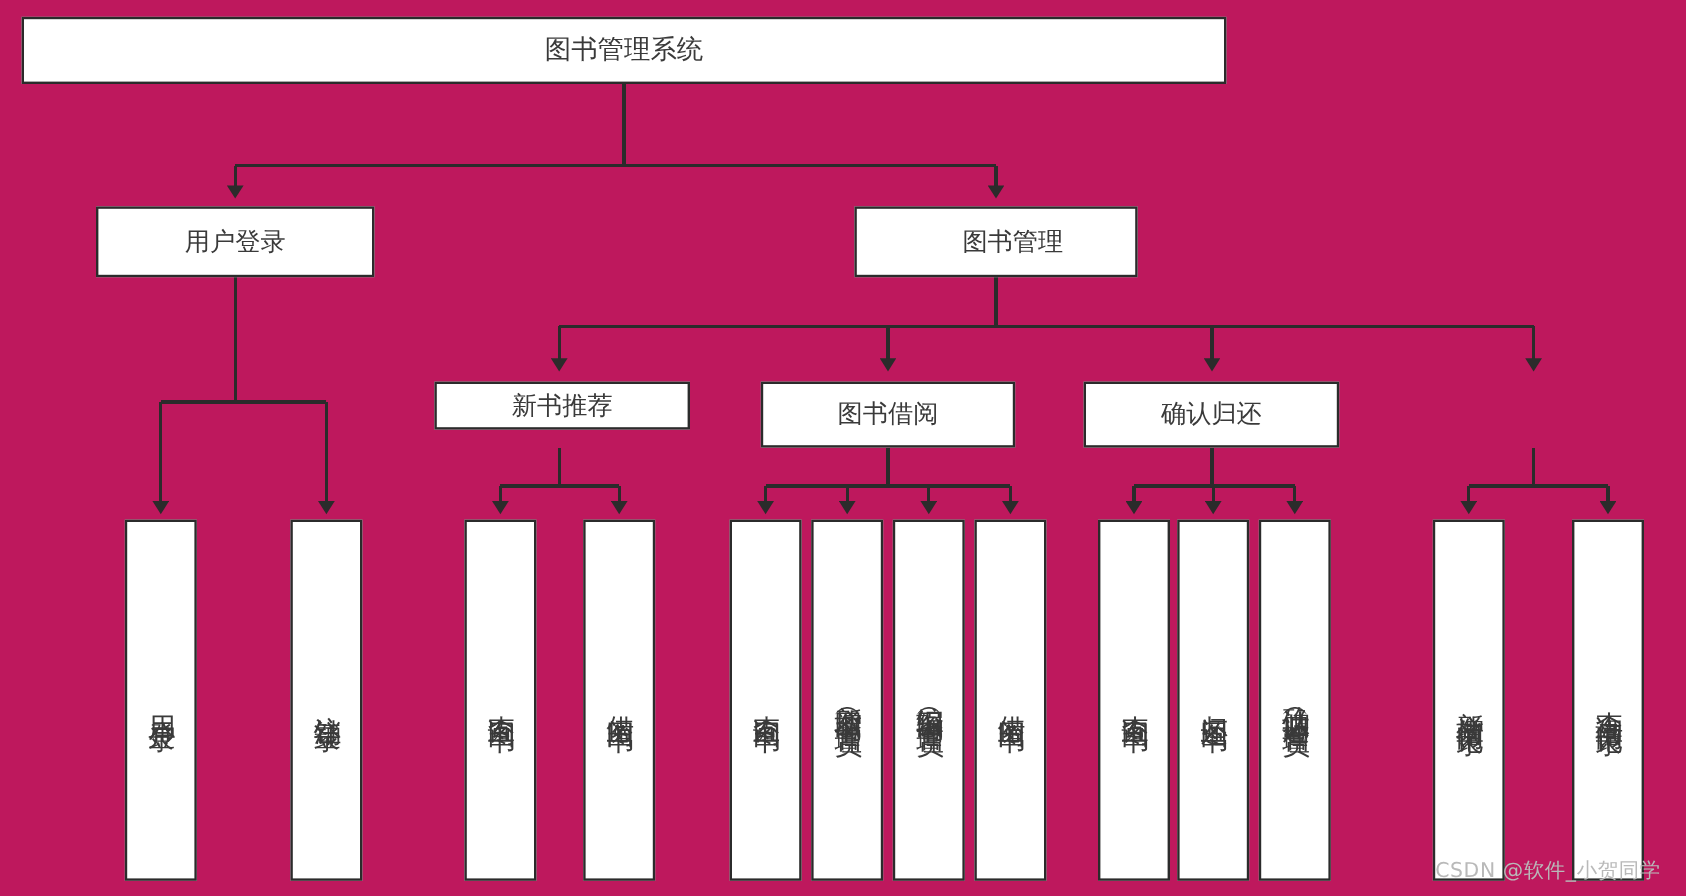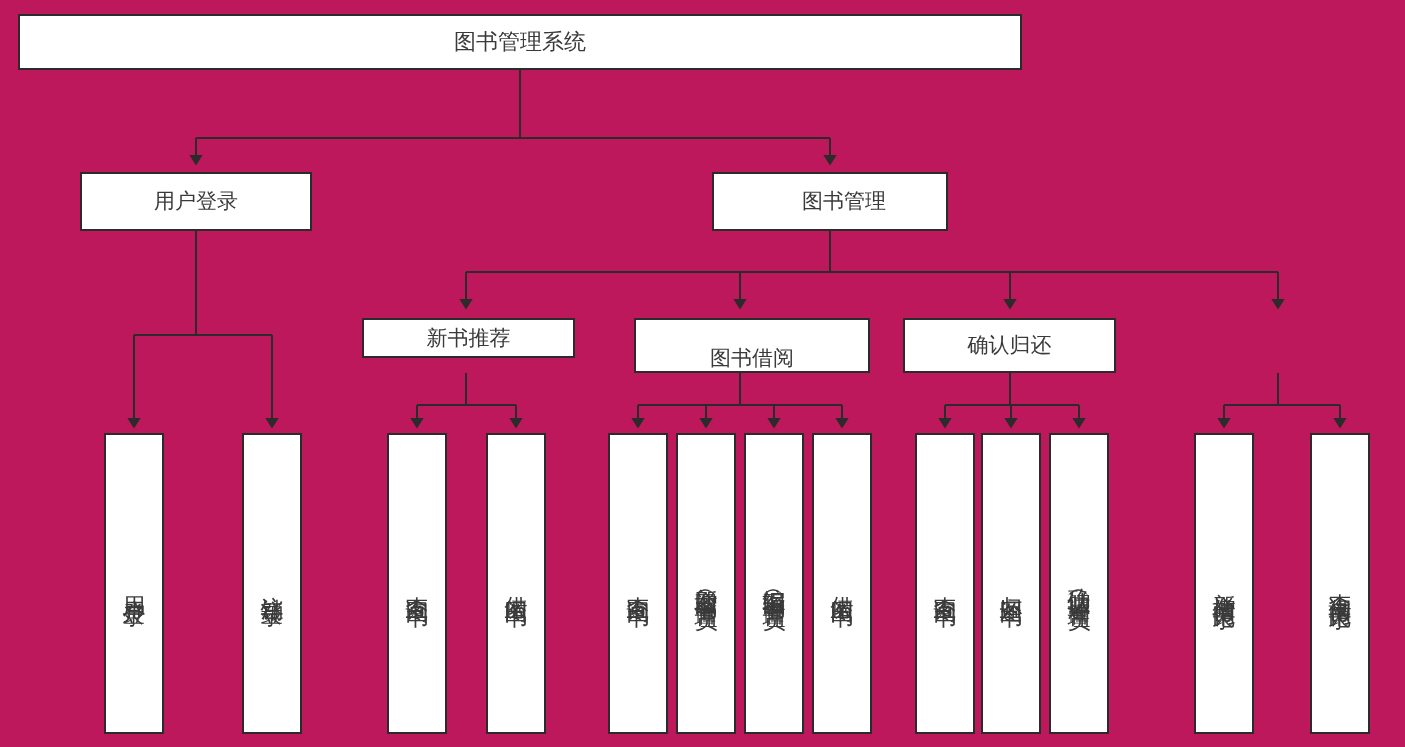--- a/index.html
+++ b/index.html
@@ -109,21 +109,21 @@
   </div>
 
   <div class="node h" style="left:712px;top:172px;width:236px;height:59px;padding-left:28px;">
     <span class="lbl">图书管理</span>
   </div>
 
   <div class="node h" style="left:362px;top:318px;width:213px;height:40px;">
     <span class="lbl">新书推荐</span>
   </div>
 
-  <div class="node h" style="left:634px;top:318px;width:236px;height:55px;align-items:flex-end;">
+  <div class="node h" style="left:634px;top:318px;width:212px;height:55px;">
     <span class="lbl">图书借阅</span>
   </div>
 
   <div class="node h" style="left:903px;top:318px;width:213px;height:55px;">
     <span class="lbl">确认归还</span>
   </div>
 
 
   <div class="node leaf" style="left:104px;top:433px;width:60px;height:301px;">
     <span class="lbl">用户登录</span>
@@ -162,14 +162,15 @@
     <span class="lbl">确认归还（管理员）</span>
   </div>
 
   <div class="node leaf" style="left:1194px;top:433px;width:60px;height:301px;">
     <span class="lbl">新增借阅记录</span>
   </div>
   <div class="node leaf" style="left:1310px;top:433px;width:60px;height:301px;">
     <span class="lbl">查询借阅记录</span>
   </div>
 
+  <div class="wm" style="left:1196px;top:714px;">CSDN @软件_小贺同学</div>
 
 </div>
 
 </body></html>

